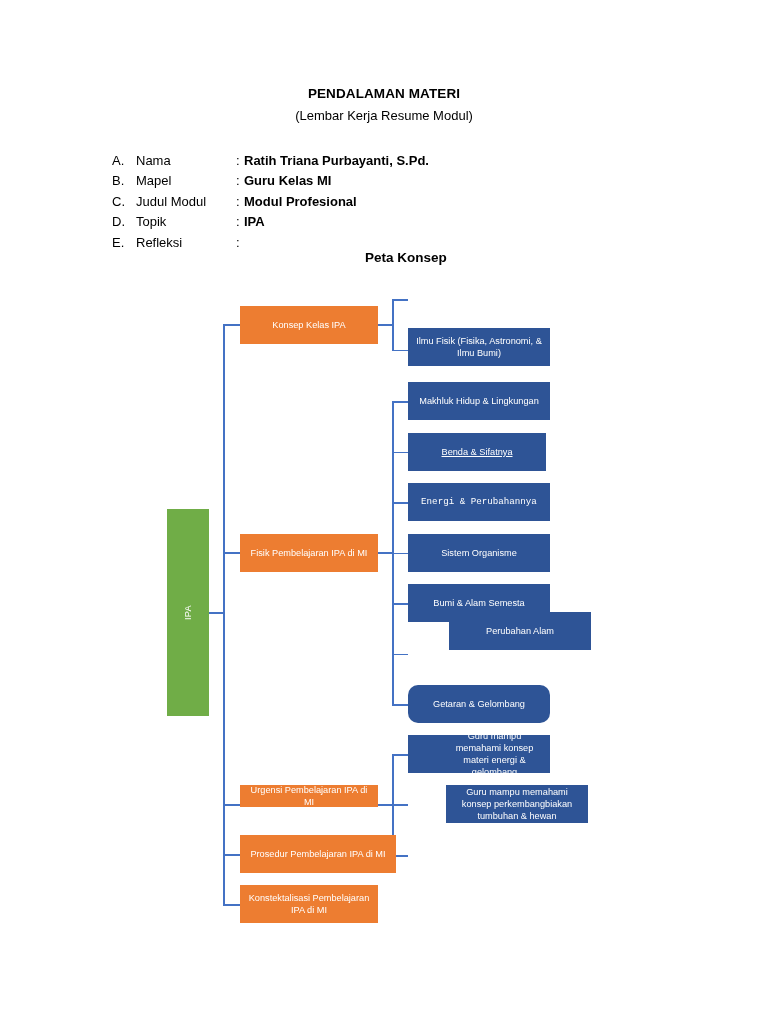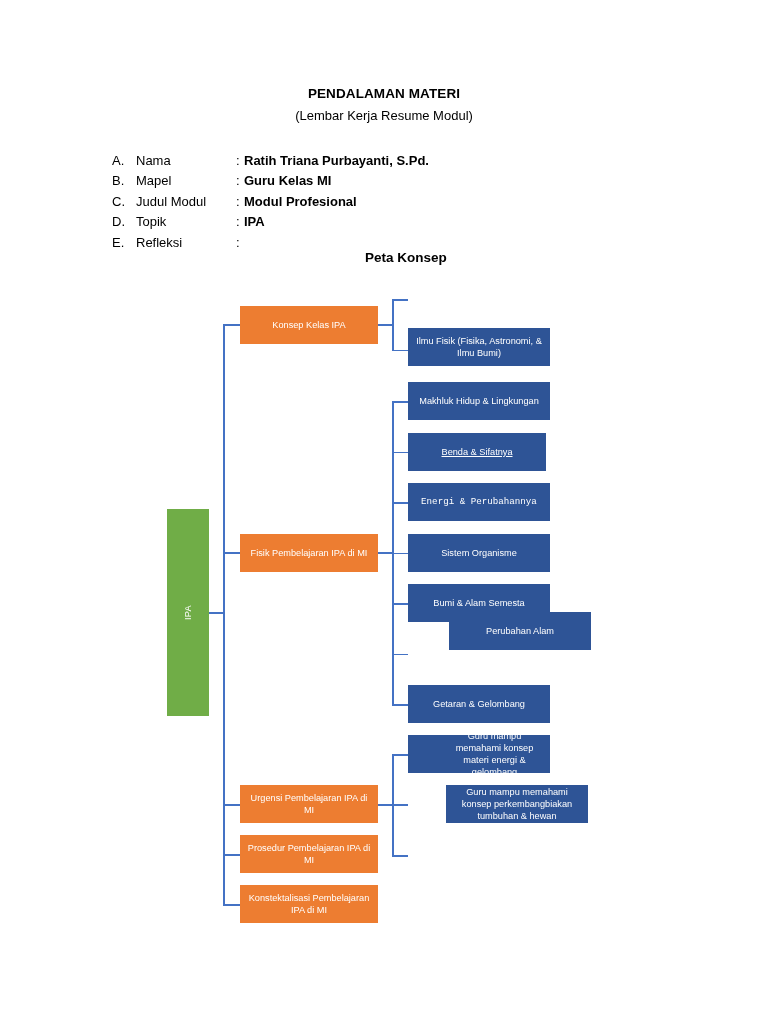--- a/index.html
+++ b/index.html
@@ -189,25 +189,25 @@
     </div>
 
     <div class="node orange" style="left:240px; top:306px; width:138px; height:38px;">
       <span>Konsep Kelas IPA</span>
     </div>
 
     <div class="node orange" style="left:240px; top:534px; width:138px; height:38px;">
       <span>Fisik Pembelajaran IPA di MI</span>
     </div>
 
-    <div class="node orange" style="left:240px; top:785px; width:138px; height:38px;">
+    <div class="node orange" style="left:240px; top:785px; width:138px; height:22px;">
       <span>Urgensi Pembelajaran IPA di MI</span>
     </div>
 
-    <div class="node orange" style="left:240px; top:835px; width:138px; height:38px;">
+    <div class="node orange" style="left:240px; top:835px; width:156px; height:38px;">
       <span>Prosedur Pembelajaran IPA di MI</span>
     </div>
 
     <div class="node orange" style="left:240px; top:885px; width:138px; height:38px;">
       <span>Konstektalisasi Pembelajaran IPA di MI</span>
     </div>
 
     <div class="node blue" style="left:408px; top:280px; width:142px; height:38px;margin-top:48px;">
       <span>Ilmu Fisik (Fisika, Astronomi, &amp; Ilmu Bumi)</span>
     </div>
@@ -223,21 +223,21 @@
     </div>
     <div class="node blue" style="left:408px; top:534px; width:142px; height:38px;">
       <span>Sistem Organisme</span>
     </div>
     <div class="node blue" style="left:408px; top:584px; width:142px; height:38px;">
       <span>Bumi &amp; Alam Semesta</span>
     </div>
     <div class="node blue" style="left:408px; top:612px; width:142px; height:38px;margin-left:41px;">
       <span>Perubahan Alam</span>
     </div>
-    <div class="node blue" style="left:408px; top:685px; width:142px; height:38px;">
+    <div class="node blue" style="left:408px; top:685px; width:142px; height:38px;border-radius:10px;">
       <span>Getaran &amp; Gelombang</span>
     </div>
 
     <div class="node blue" style="left:408px; top:735px; width:142px; height:38px;padding-left:36px;">
       <span>Guru mampu memahami konsep materi energi &amp; gelombang</span>
     </div>
     <div class="node blue" style="left:408px; top:785px; width:142px; height:38px;margin-left:38px;">
       <span>Guru mampu memahami konsep perkembangbiakan tumbuhan &amp; hewan</span>
     </div>
 

